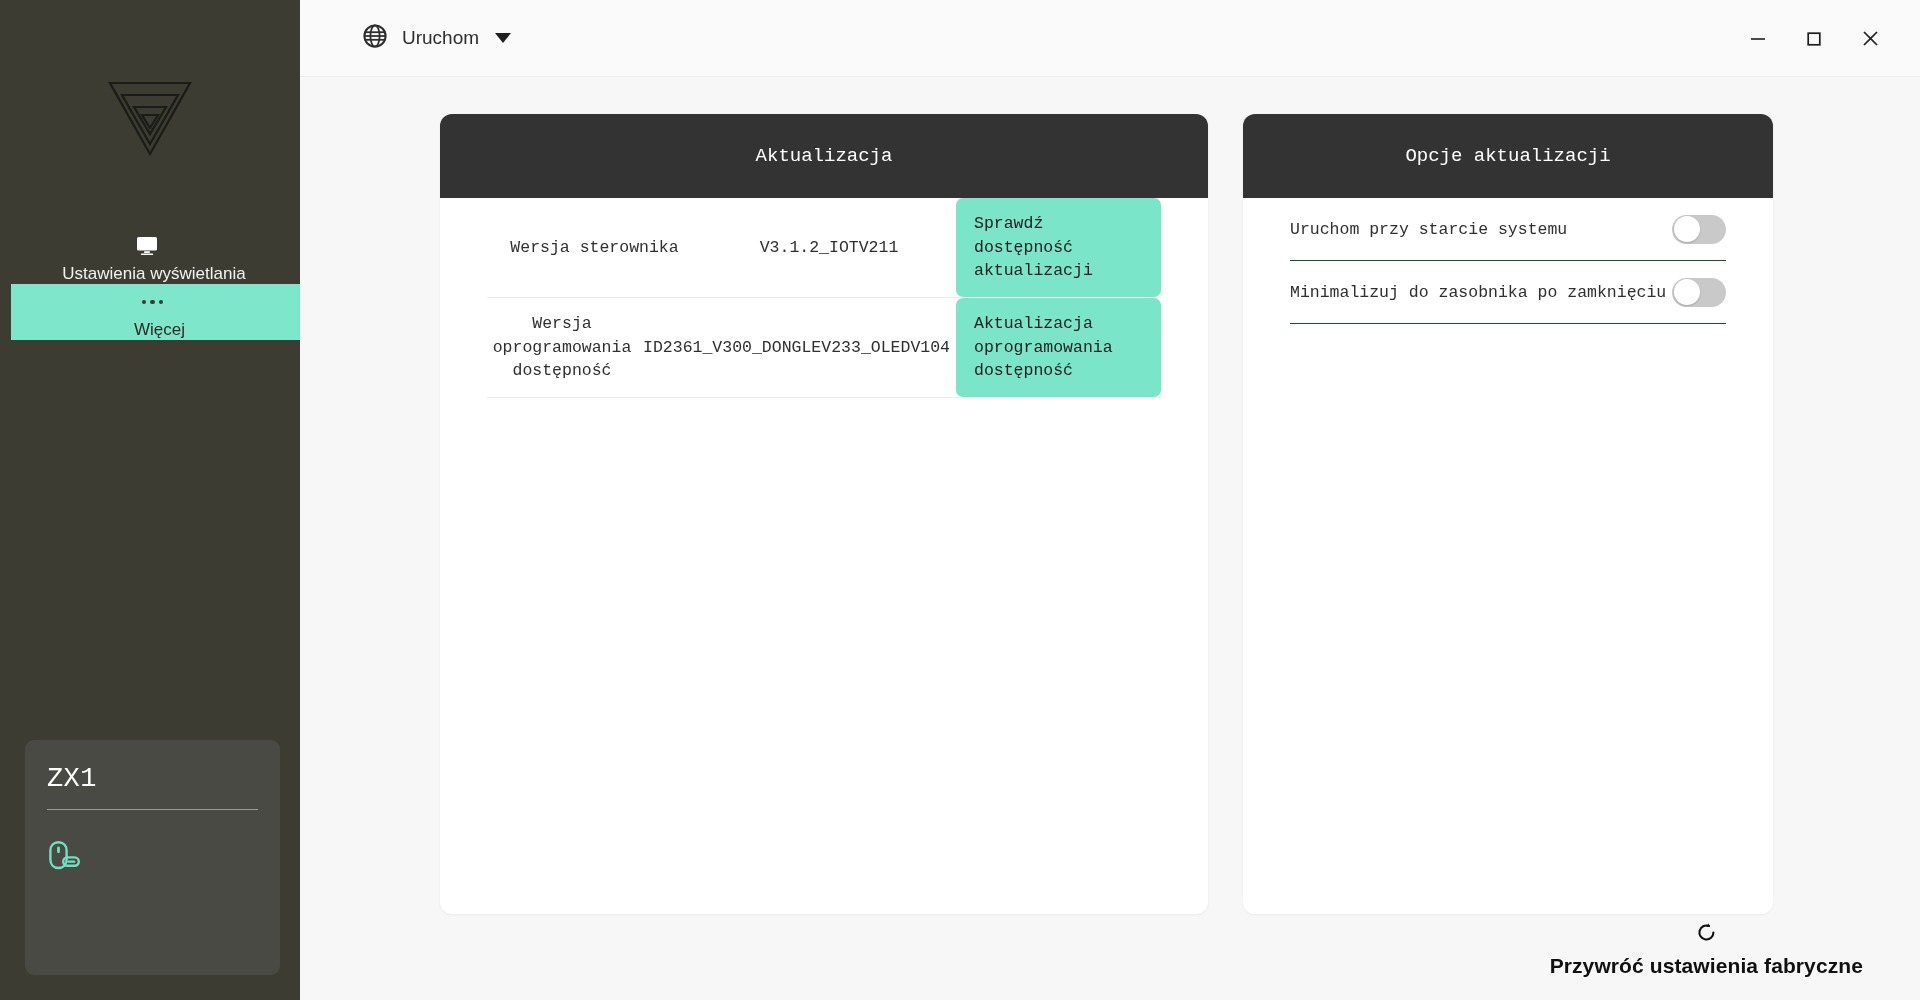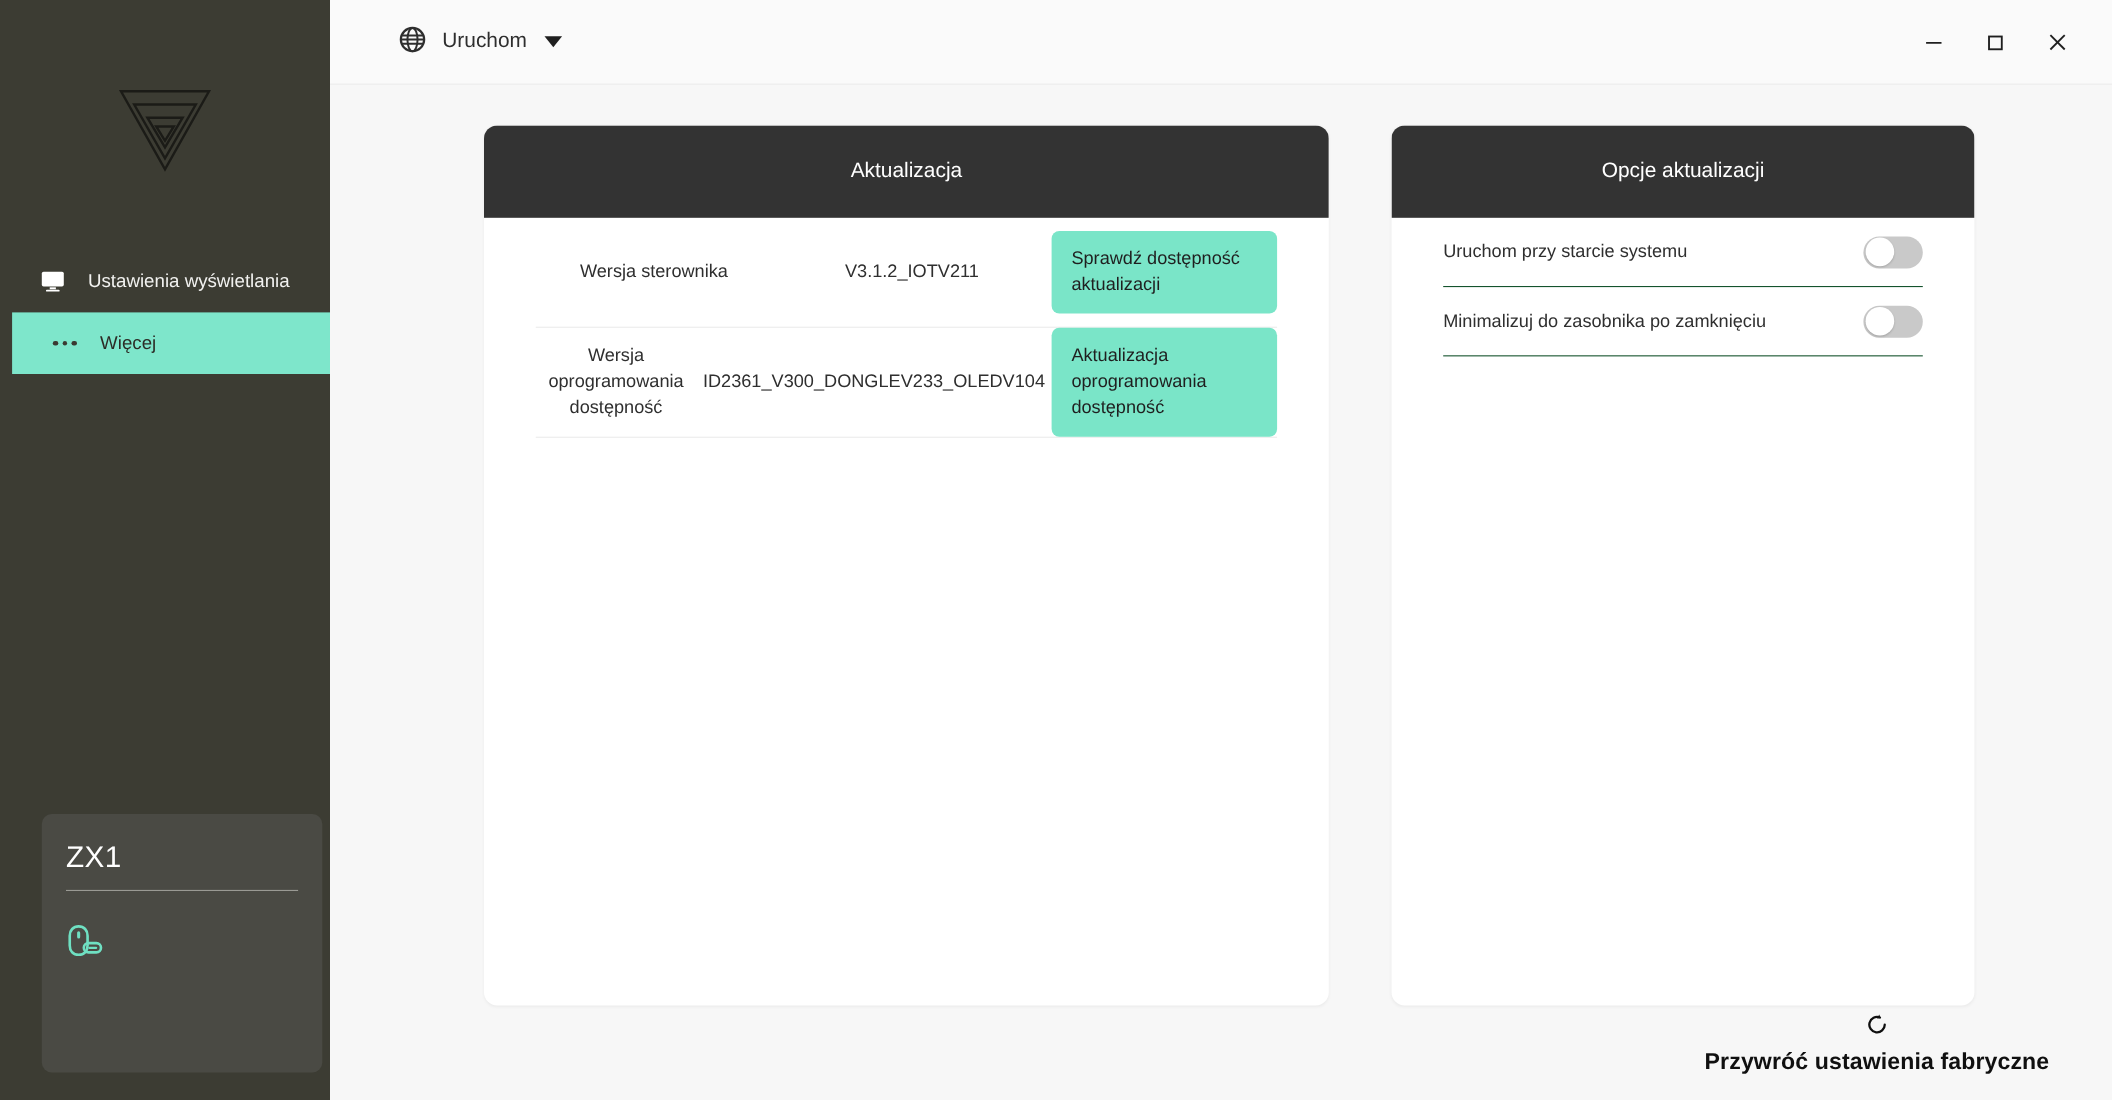--- a/index.html
+++ b/index.html
@@ -30,24 +30,25 @@
   }
   .logo-wrap svg { display: block; }
 
   .nav {
     position: absolute;
     top: 228px; left: 0; width: 300px;
   }
   .nav-item {
     display: flex; align-items: center;
     height: 56px;
-    padding-left: 30px;
+    padding-left: 8px;
     cursor: pointer;
     color: #f2f2f0;
     font-size: 17px;
+    flex-direction: column;
   }
   .nav-item .nav-icon {
     width: 36px; flex: 0 0 36px;
     display: flex; align-items: center; justify-content: center;
     margin-right: 14px;
   }
   .nav-item.active {
     background: #7ee6cb;
     color: #2c2c26;
     margin-left: 11px;
@@ -55,25 +56,26 @@
   .dots { display: flex; gap: 4px; }
   .dots i {
     width: 4.5px; height: 4.5px; border-radius: 50%;
     background: #cfcfc8; display: block;
   }
   .nav-item.active .dots i { background: #3a3a32; }
 
   
   .device-card {
     position: absolute;
-    left: 38px; top: 740px;
+    left: 25px; top: 740px;
     width: 255px; height: 235px;
     background: #4a4a44;
     border-radius: 9px;
     padding: 26px 22px 0 22px;
+    font-family: Liberation Mono, monospace;
   }
   .device-name {
     color: #ffffff;
     font-size: 27px;
     letter-spacing: .4px;
     line-height: 1;
   }
   .device-rule {
     margin-top: 16px;
     height: 1px; width: 100%;
@@ -128,21 +130,22 @@
   .win-btn.close { margin-right: 22px; }
 
   
   .content {
     position: relative;
     height: 923px;
     padding: 37px 57px 0 140px;
   }
   .cards {
     display: flex;
-    gap: 57px;
+    gap: 35px;
+    font-family: Liberation Mono, monospace;
   }
   .card {
     background: #ffffff;
     border-radius: 12px;
     overflow: hidden;
     box-shadow: 0 1px 3px rgba(0,0,0,.05);
   }
   .card.update   { width: 768px; height: 800px; }
   .card.startup  { width: 530px; height: 800px; }
   .card-header {

